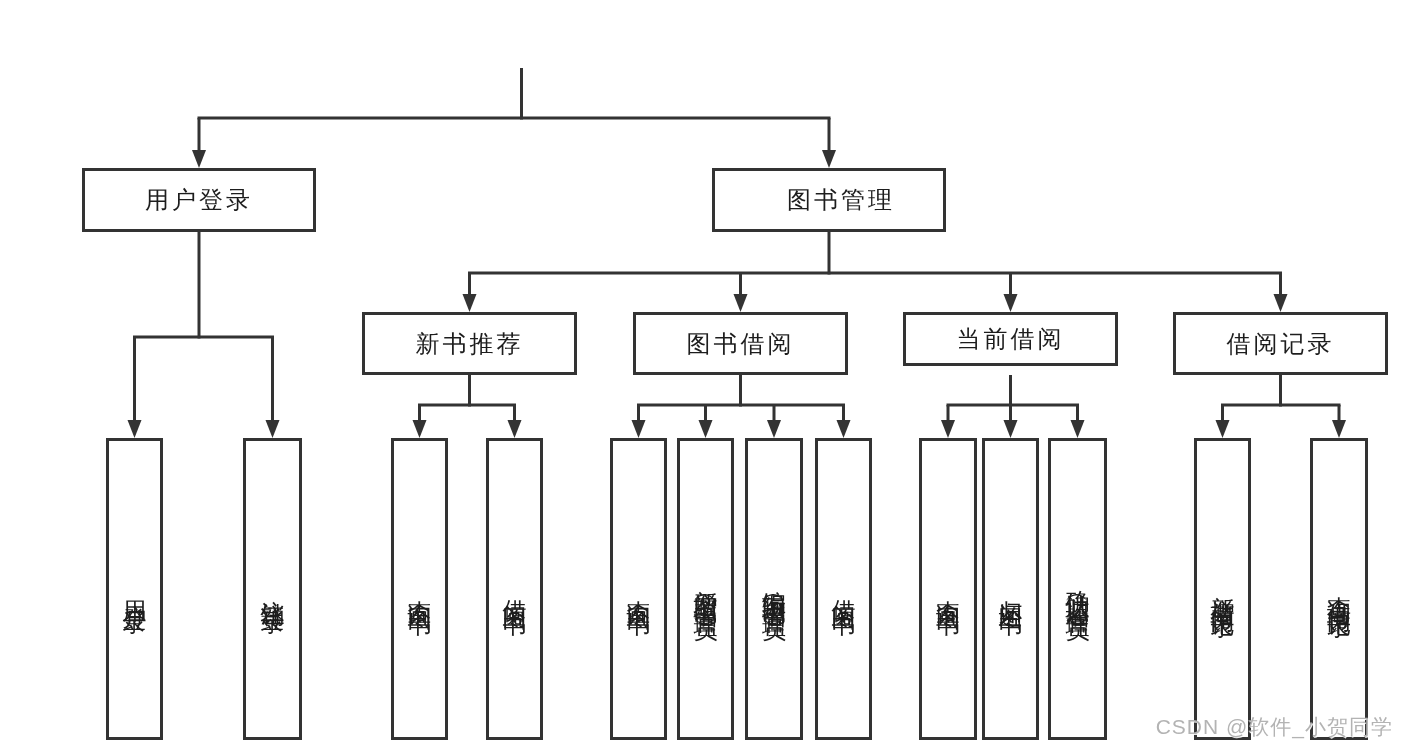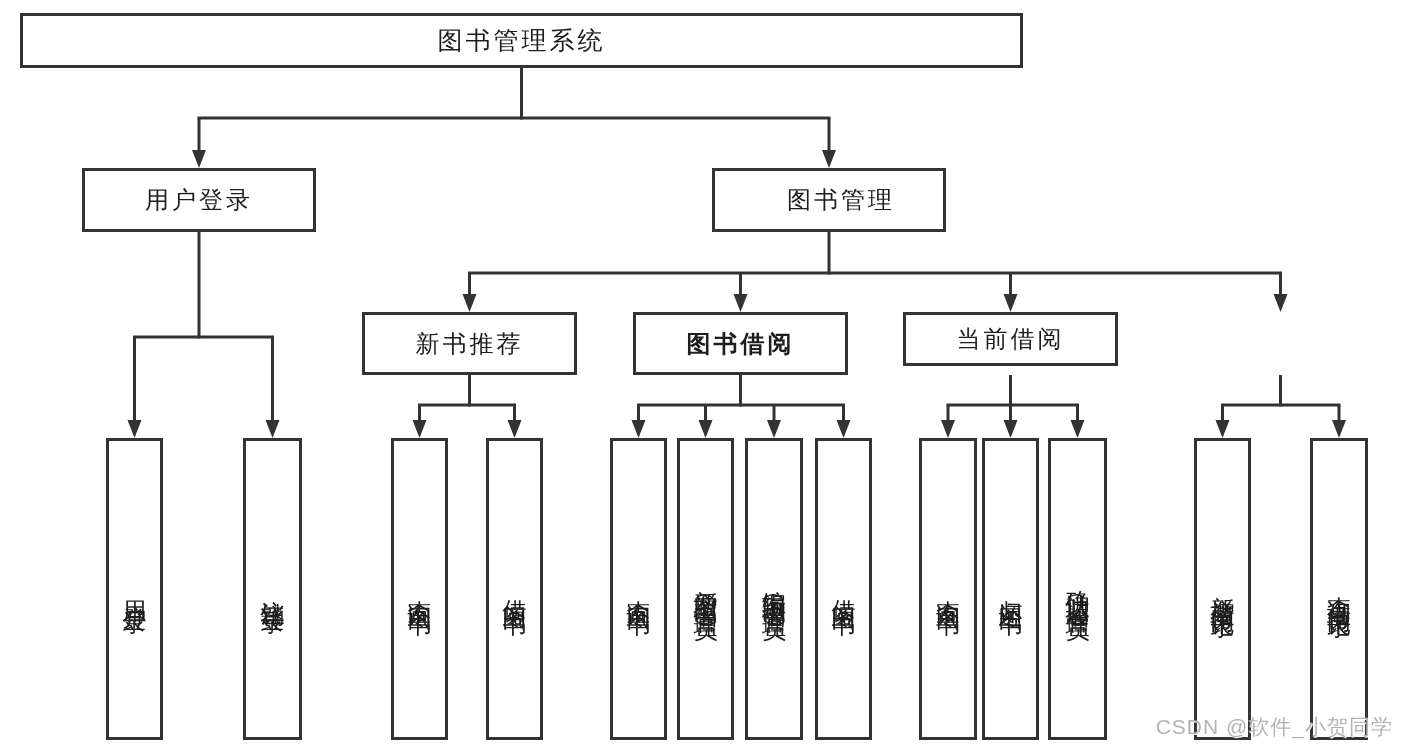--- a/index.html
+++ b/index.html
@@ -144,28 +144,28 @@
     <g>
       <line x1="1280.5" y1="375" x2="1280.5" y2="406.5"></line>
       <line x1="1221" y1="405" x2="1340.5" y2="405"></line>
       <line x1="1222.5" y1="405" x2="1222.5" y2="422"></line>
       <polygon points="1215.5,420 1229.5,420 1222.5,438"></polygon>
       <line x1="1339" y1="405" x2="1339" y2="422"></line>
       <polygon points="1332,420 1346,420 1339,438"></polygon>
     </g>
   </svg>
 
-  <div class="node node-root" style="left:20px; top:13px; width:1003px; height:55px;">图书管理系统</div>
 
   <div class="node" style="left:82px; top:168px; width:234px; height:64px;">用户登录</div>
   <div class="node" style="left:712px; top:168px; width:234px; height:64px;padding-left:24px;">图书管理</div>
 
   <div class="node" style="left:362px; top:312px; width:215px; height:63px;">新书推荐</div>
-  <div class="node" style="left:633px; top:312px; width:215px; height:63px;font-weight:bold;">图书借阅</div>
+  <div class="node" style="left:633px; top:312px; width:215px; height:63px;">图书借阅</div>
   <div class="node" style="left:903px; top:312px; width:215px; height:54px;">当前借阅</div>
+  <div class="node" style="left:1173px; top:312px; width:215px; height:63px;">借阅记录</div>
 
   <div class="node node-v" style="left:106px; top:438px; width:57px; height:302px;">用户登录</div>
   <div class="node node-v" style="left:243px; top:438px; width:59px; height:302px;">注销登录</div>
 
   <div class="node node-v" style="left:391px; top:438px; width:57px; height:302px;">查询图书</div>
   <div class="node node-v" style="left:486px; top:438px; width:57px; height:302px;">借阅图书</div>
 
   <div class="node node-v" style="left:610px; top:438px; width:57px; height:302px;">查询图书</div>
   <div class="node node-v" style="left:677px; top:438px; width:57px; height:302px;">新增图书（管理员）</div>
   <div class="node node-v" style="left:745px; top:438px; width:58px; height:302px;">编辑图书（管理员）</div>

